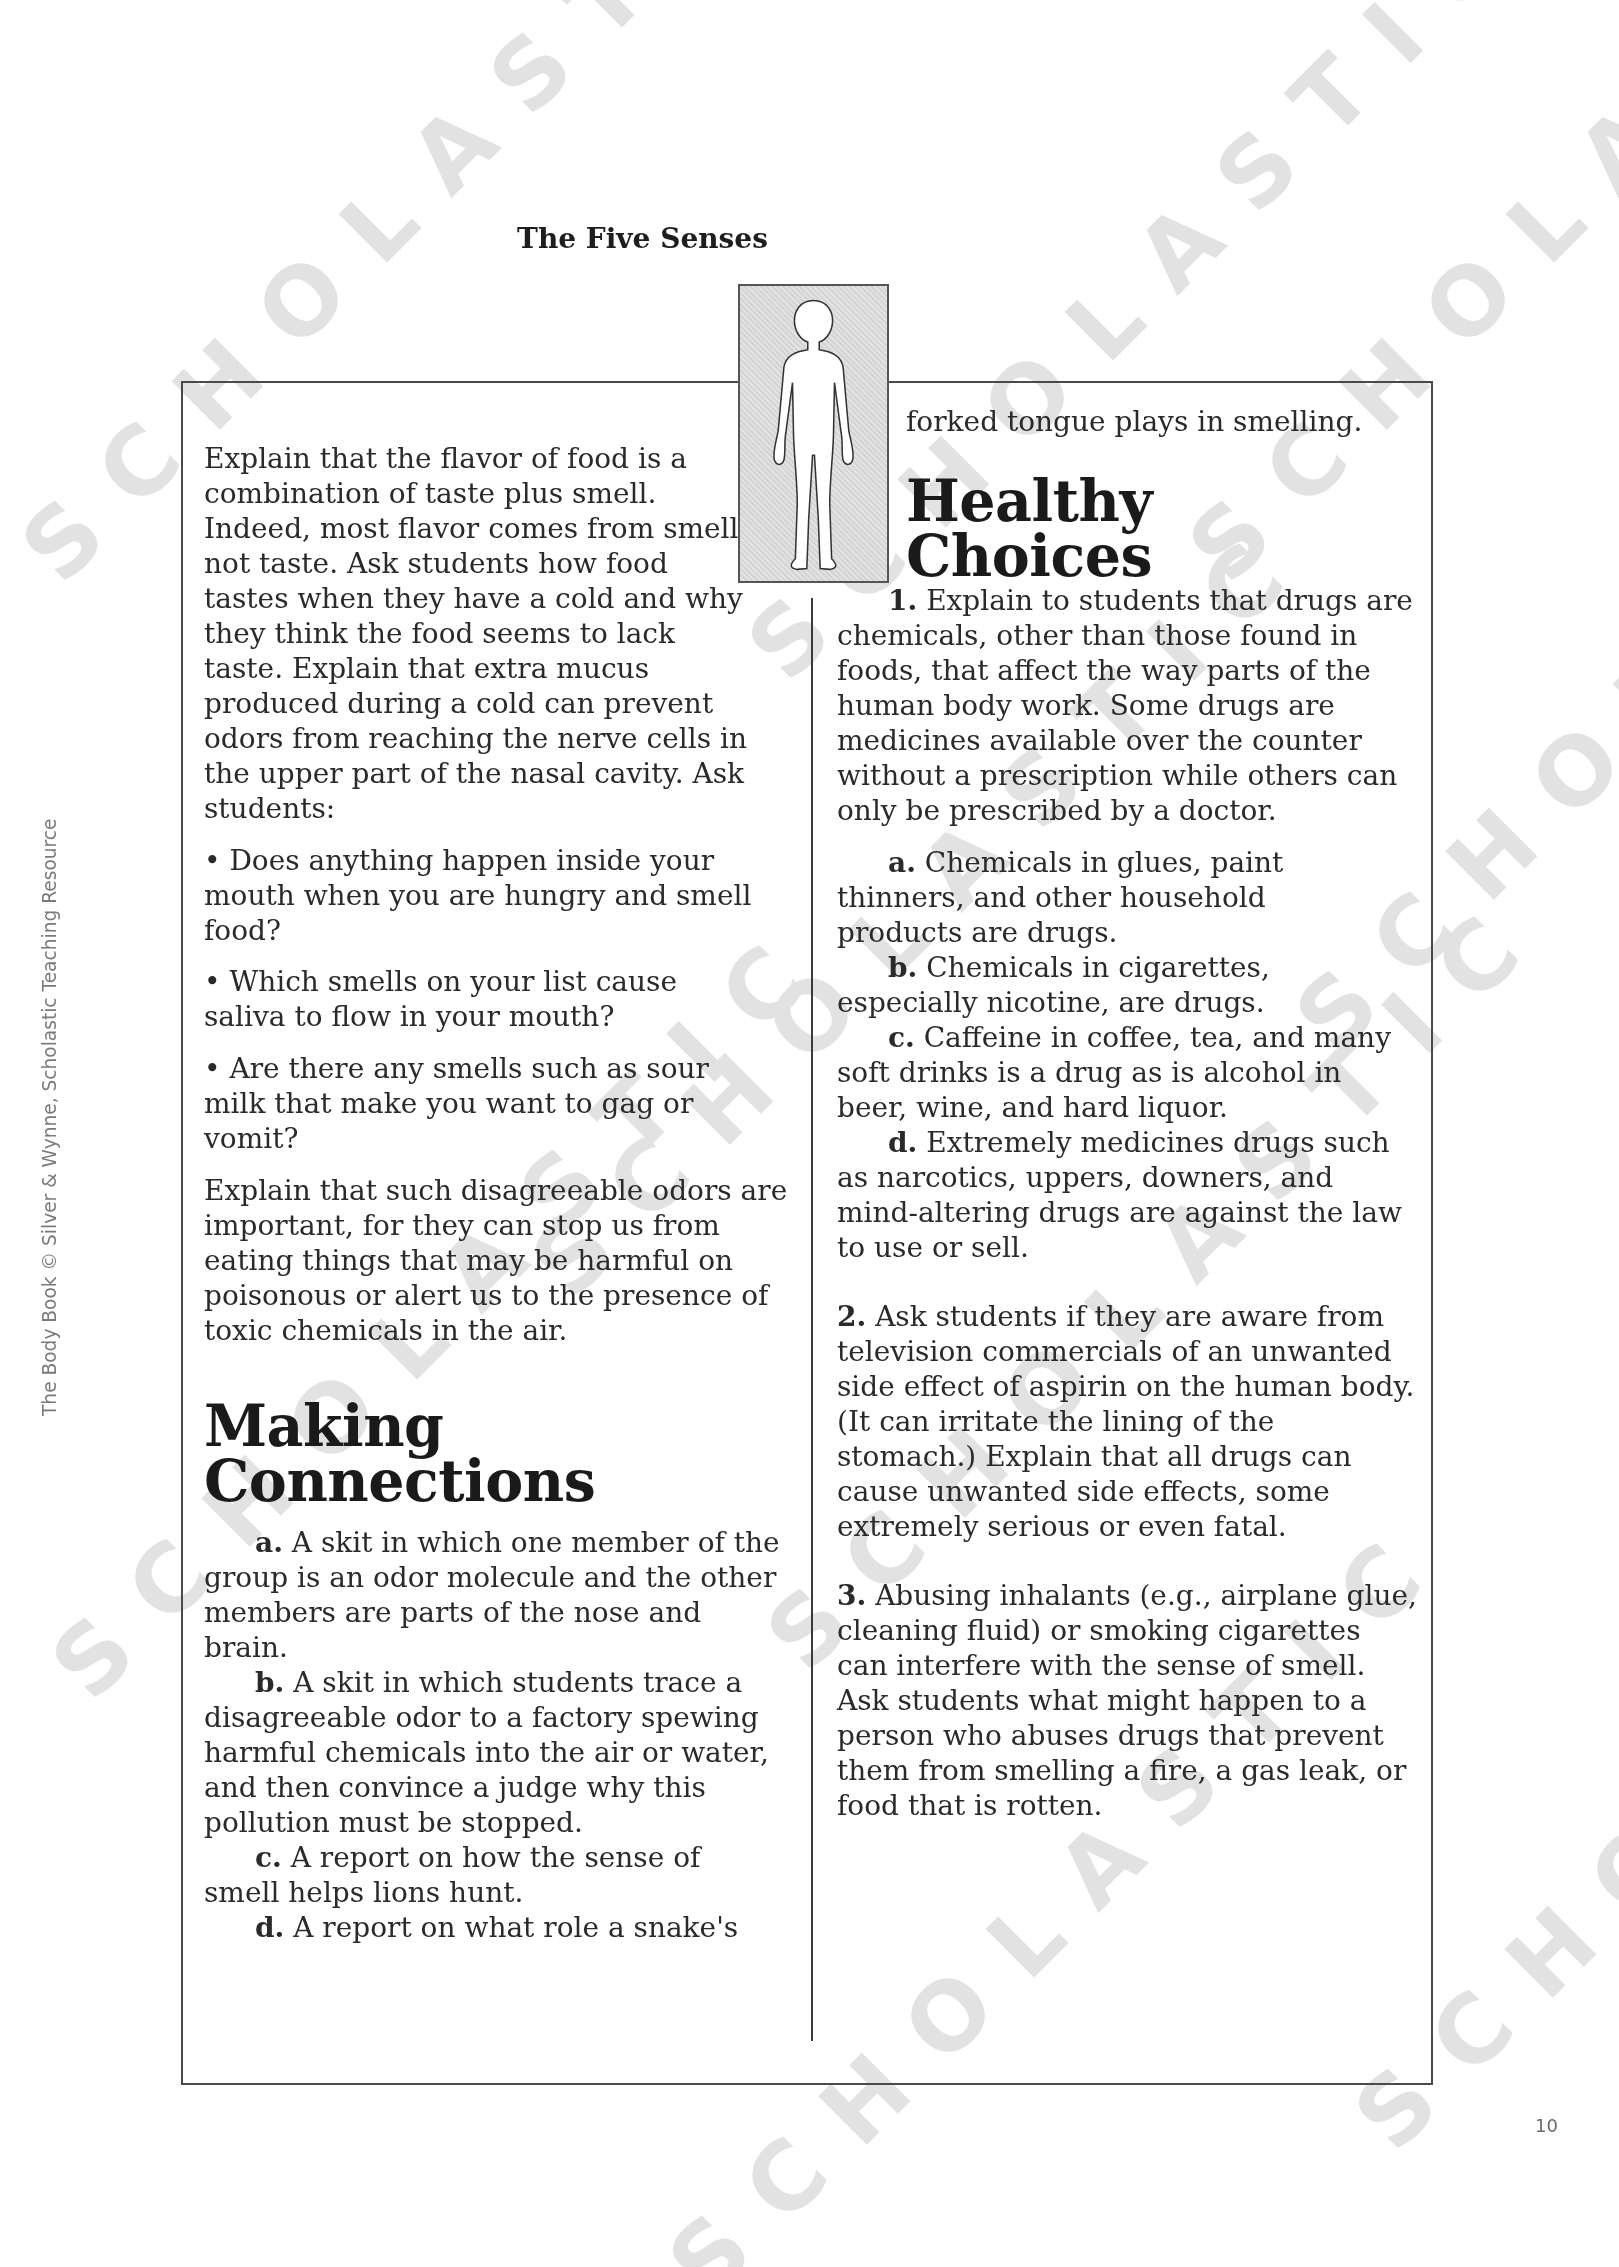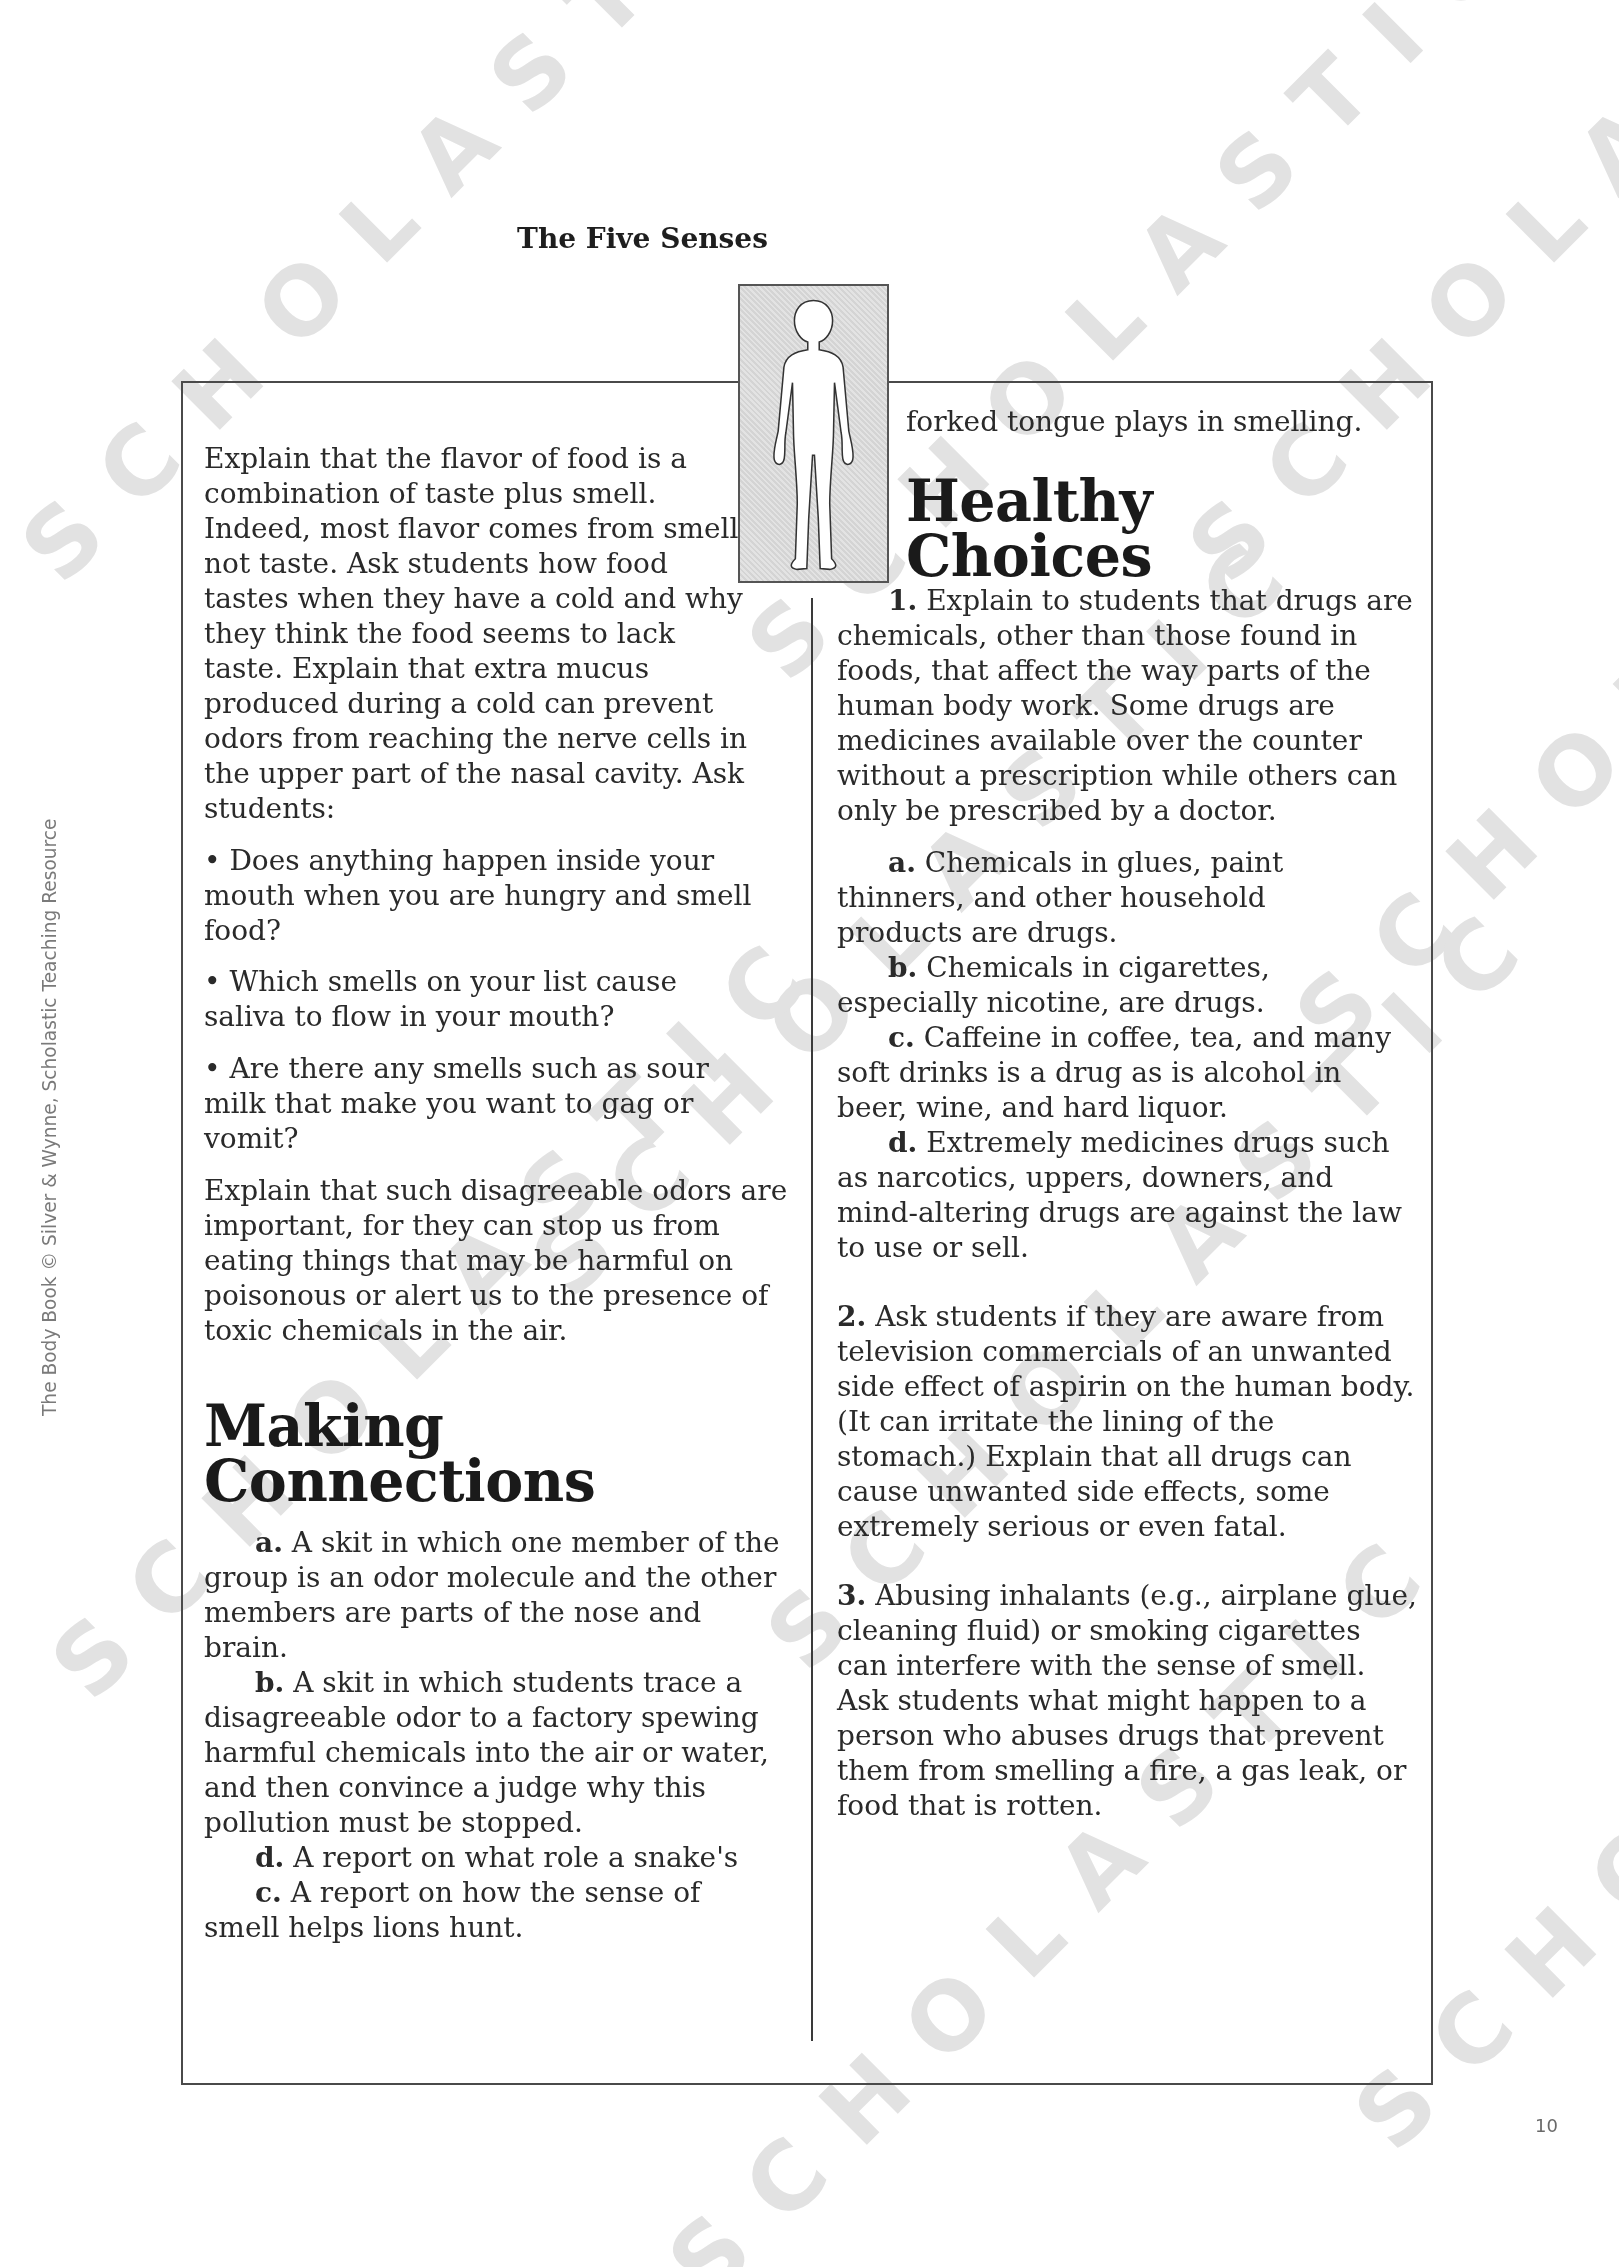--- a/index.html
+++ b/index.html
@@ -73,22 +73,22 @@
   <div class="gap"></div>
   <p style="width:549px;">• Are there any smells such as sour milk that make you want to gag or vomit?</p>
   <div class="gap"></div>
   <p>Explain that such disagreeable odors are important, for they can stop us from eating things that may be harmful on poisonous or alert us to the presence of toxic chemicals in the air.</p>
   <div class="biggap"></div>
   <div class="gap"></div>
   <p class="h2">Making Connections</p>
   <div class="gap"></div>
   <p class="ind"><span class="lbl">a.</span><span> A skit in which one member of the group is an odor molecule and the other members are parts of the nose and brain.</span></p>
   <p class="ind"><span class="lbl">b.</span><span> A skit in which students trace a disagreeable odor to a factory spewing harmful chemicals into the air or water, and then convince a judge why this pollution must be stopped.</span></p>
+  <p class="ind" style="width:529px;"><span class="lbl">c.</span><span> A report on how the sense of smell helps lions hunt.</span></p>
   <p class="ind"><span class="lbl">d.</span><span> A report on what role a snake's</span></p>
-  <p class="ind" style="width:529px;"><span class="lbl">c.</span><span> A report on how the sense of smell helps lions hunt.</span></p>
 </div>
 
 <div class="col" style="left:837px; top:404px; width:580px;">
   <p style="padding-left:69px;">forked tongue plays in smelling.</p>
   <div class="biggap"></div>
   <p class="h2" style="padding-left:69px;">Healthy Choices</p>
   <p class="ind"><span class="lbl">1.</span><span> Explain to students that drugs are chemicals, other than those found in foods, that affect the way parts of the human body work. Some drugs are medicines available over the counter without a prescription while others can only be prescribed by a doctor.</span></p>
   <div class="gap"></div>
   <p class="ind" style="width:470px;"><span class="lbl">a.</span><span> Chemicals in glues, paint thinners, and other household products are drugs.</span></p>
   <p class="ind" style="width:470px;"><span class="lbl">b.</span><span> Chemicals in cigarettes, especially nicotine, are drugs.</span></p>

